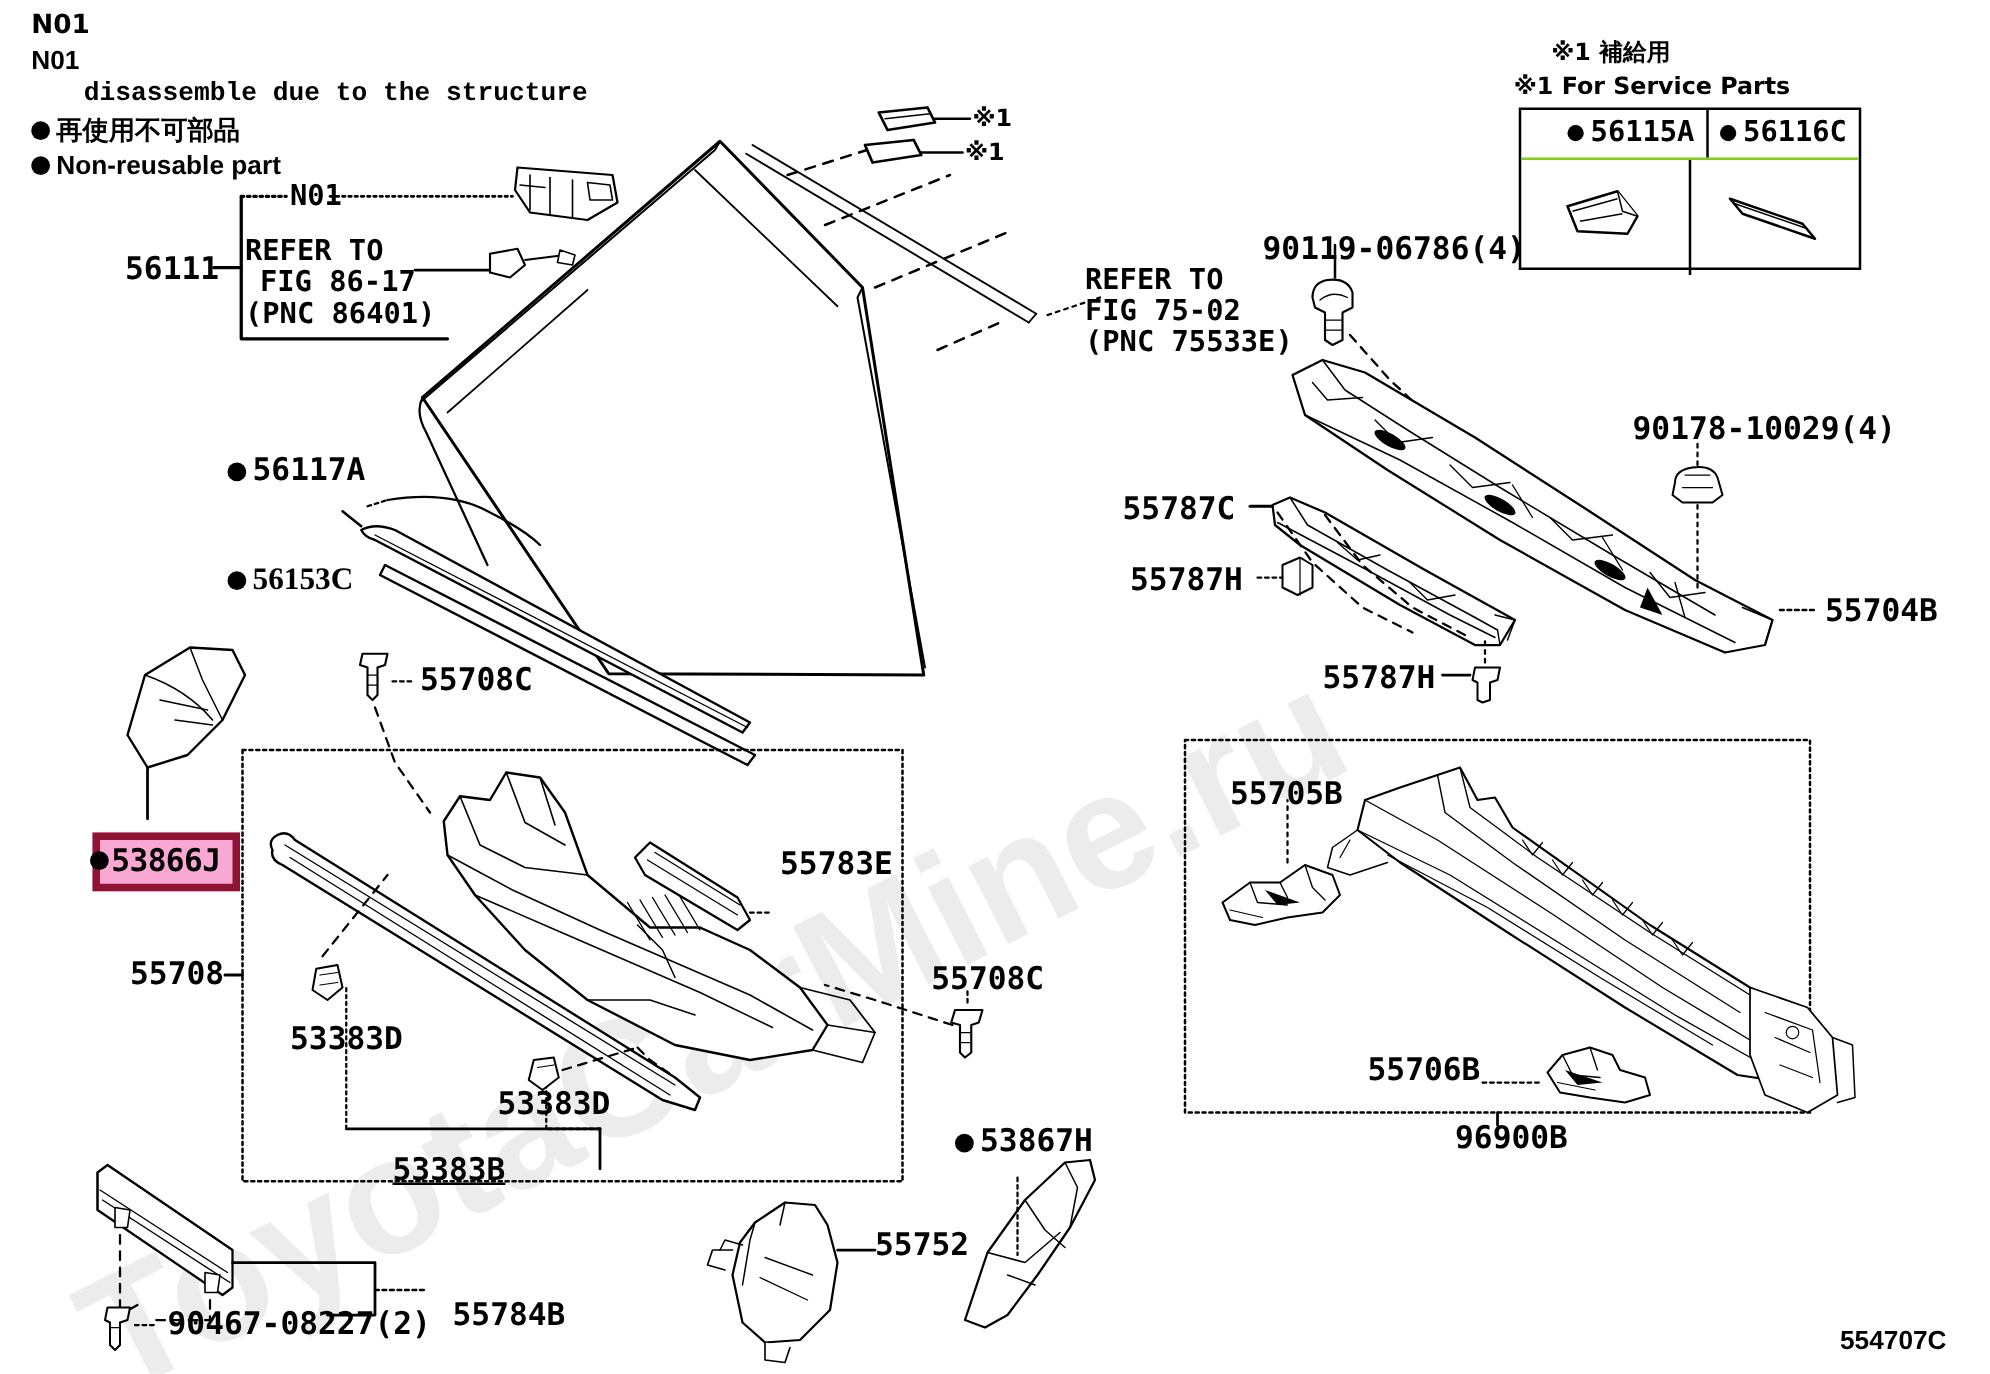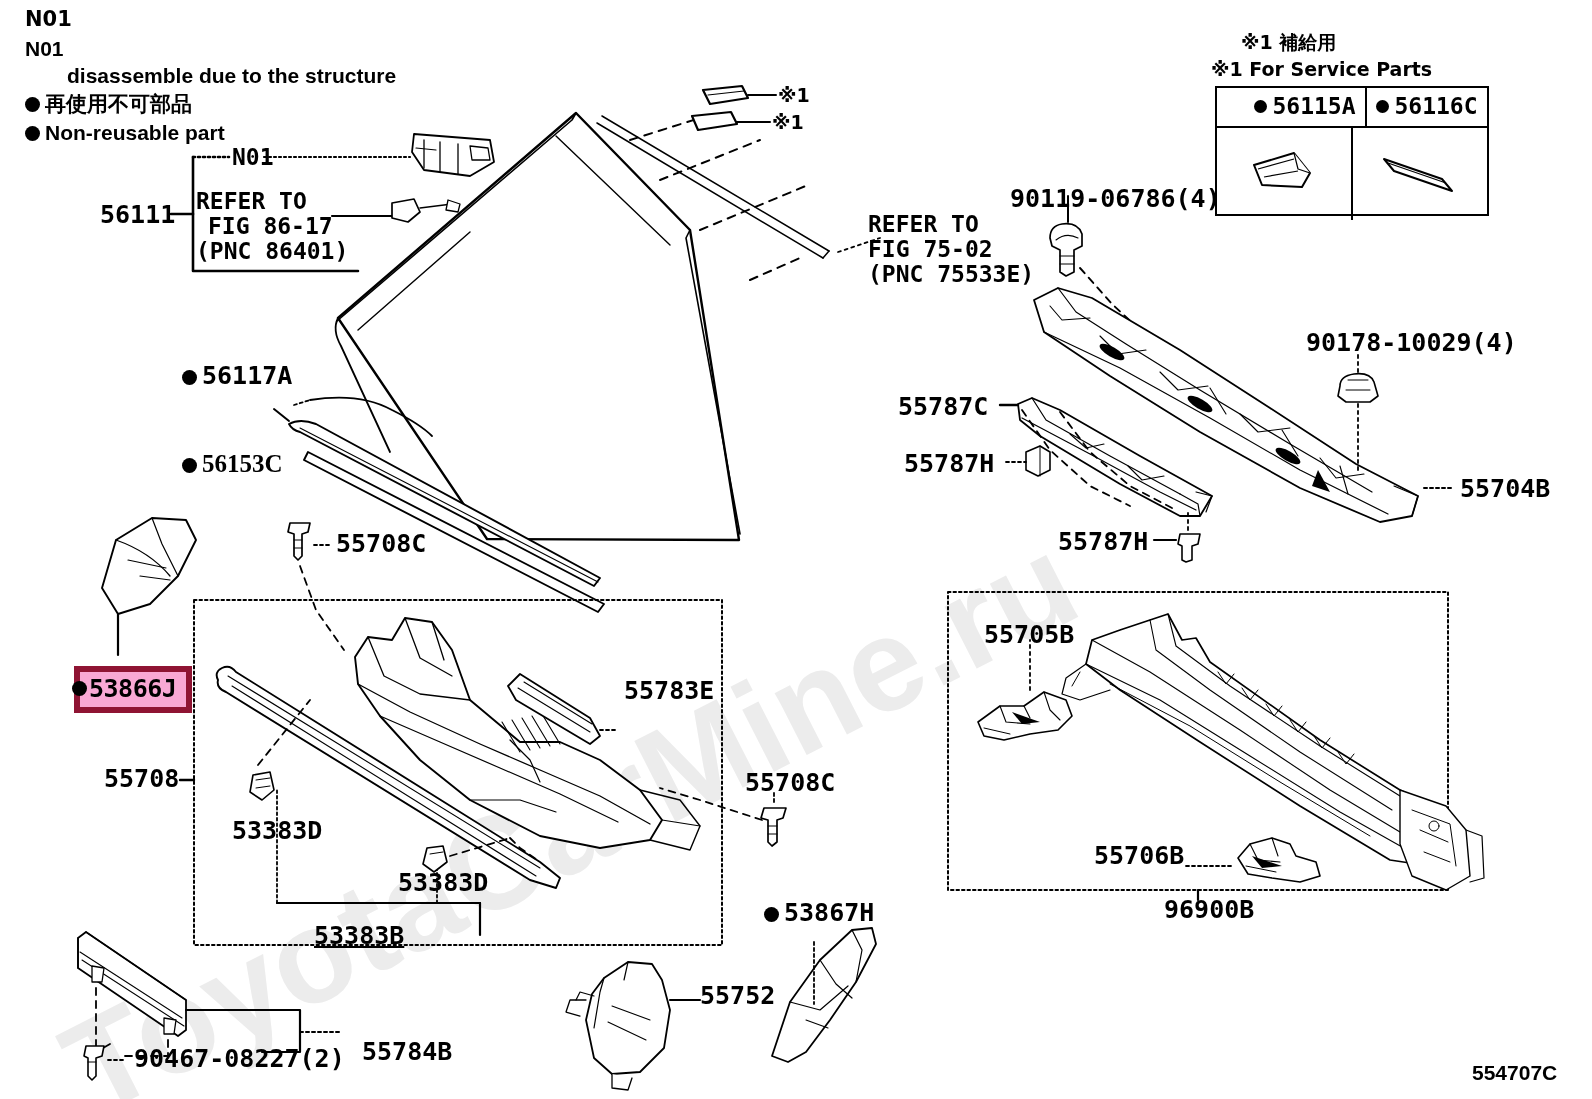--- a/index.html
+++ b/index.html
@@ -55,21 +55,21 @@
   }
   .badge .bullet{margin-right:2px;margin-left:-12px;}
   .badge .lbl{font-family:"DejaVu Sans Mono","Liberation Mono",monospace;
     font-weight:700;font-size:25px;letter-spacing:-0.5px;}
 
   
   .sp-table{
     position:absolute;z-index:6;border:2px solid #000;
     display:flex;flex-direction:column;background:#fff0;
   }
-  .sp-head{display:flex;border-bottom:2px solid #000000;padding-left:28px;}
+  .sp-head{display:flex;border-bottom:2px solid #84cc16;padding-left:28px;}
   .sp-body{display:flex;flex:1;}
   .sp-cell{flex:1;display:flex;align-items:center;justify-content:center;}
   .sp-cell.first{border-right:2px solid #000;}
   .sp-cell.hd{padding:5px 0 7px 0;font-size:23px;font-weight:700;
     font-family:"DejaVu Sans Mono","Liberation Mono",monospace;}
   .sp-cell.bd{position:relative;height:92px;}
 </style>
 </head>
 <body>
 
@@ -405,21 +405,21 @@
         <path d="M1252 856 L1262 868 L1282 866" fill="#000" stroke="none"></path>
       </g>
       <path d="M1186 866 L1232 866" stroke-width="1.8" stroke-dasharray="3 3"></path>
 
     </g>
   </svg>
 
   <div class="t jp f22" style="left:25px;top:8px;"><span>N01</span></div>
 
   <div class="t sans f22" style="left:25px;top:38px;">N01</div>
-  <div class="t sans f22" style="left:67px;top:65px;">disassemble due to the structure</div>
+  <div class="t sans f22" style="left:67px;top:65px;font-family:Liberation Mono, monospace;">disassemble due to the structure</div>
 
   <div class="t jp f22" style="left:25px;top:93px;">
     <span class="bullet"></span><span>再使用不可部品</span>
   </div>
   <div class="t sans f22" style="left:25px;top:122px;">
     <span class="bullet"></span><span>Non-reusable part</span>
   </div>
 
   <div class="t jp f20" style="left:1241px;top:33px;">※1 補給用</div>
   <div class="t jp f20" style="left:1211px;top:60px;">※1 For Service Parts</div>

